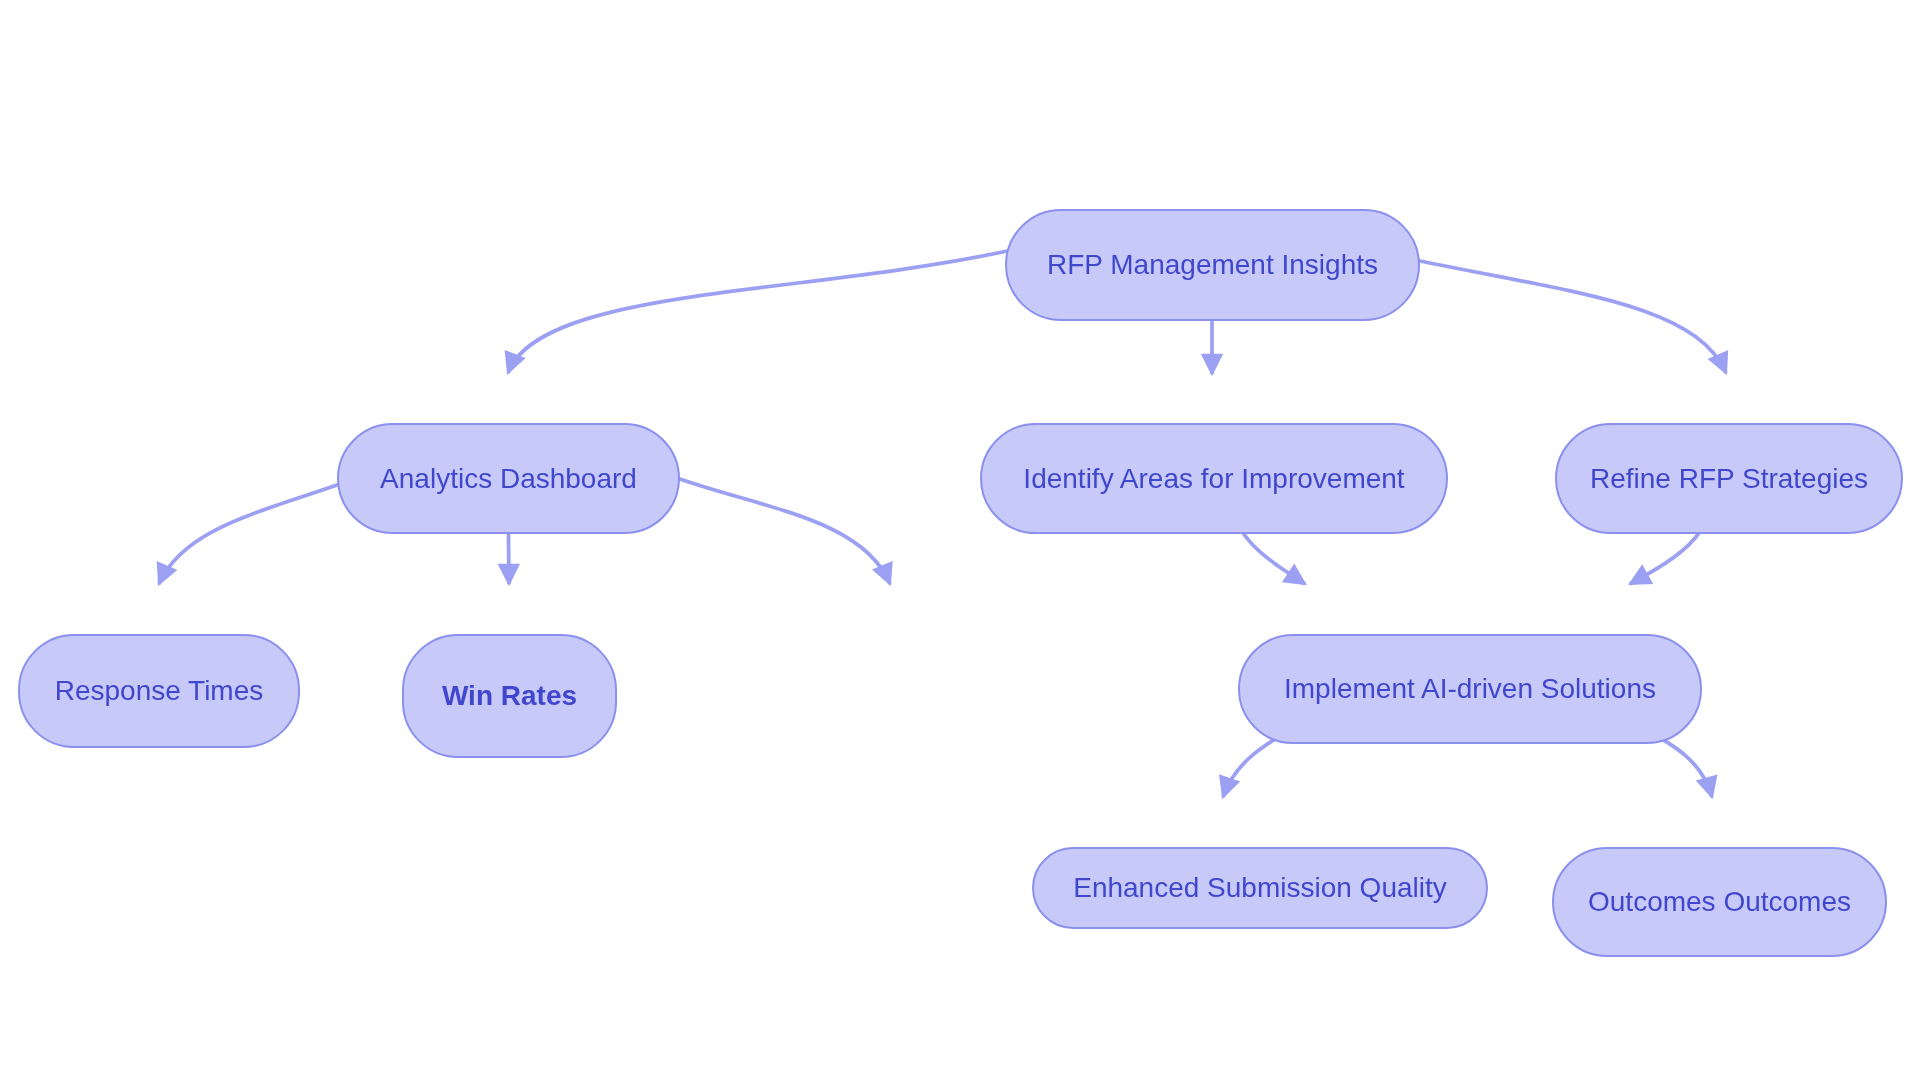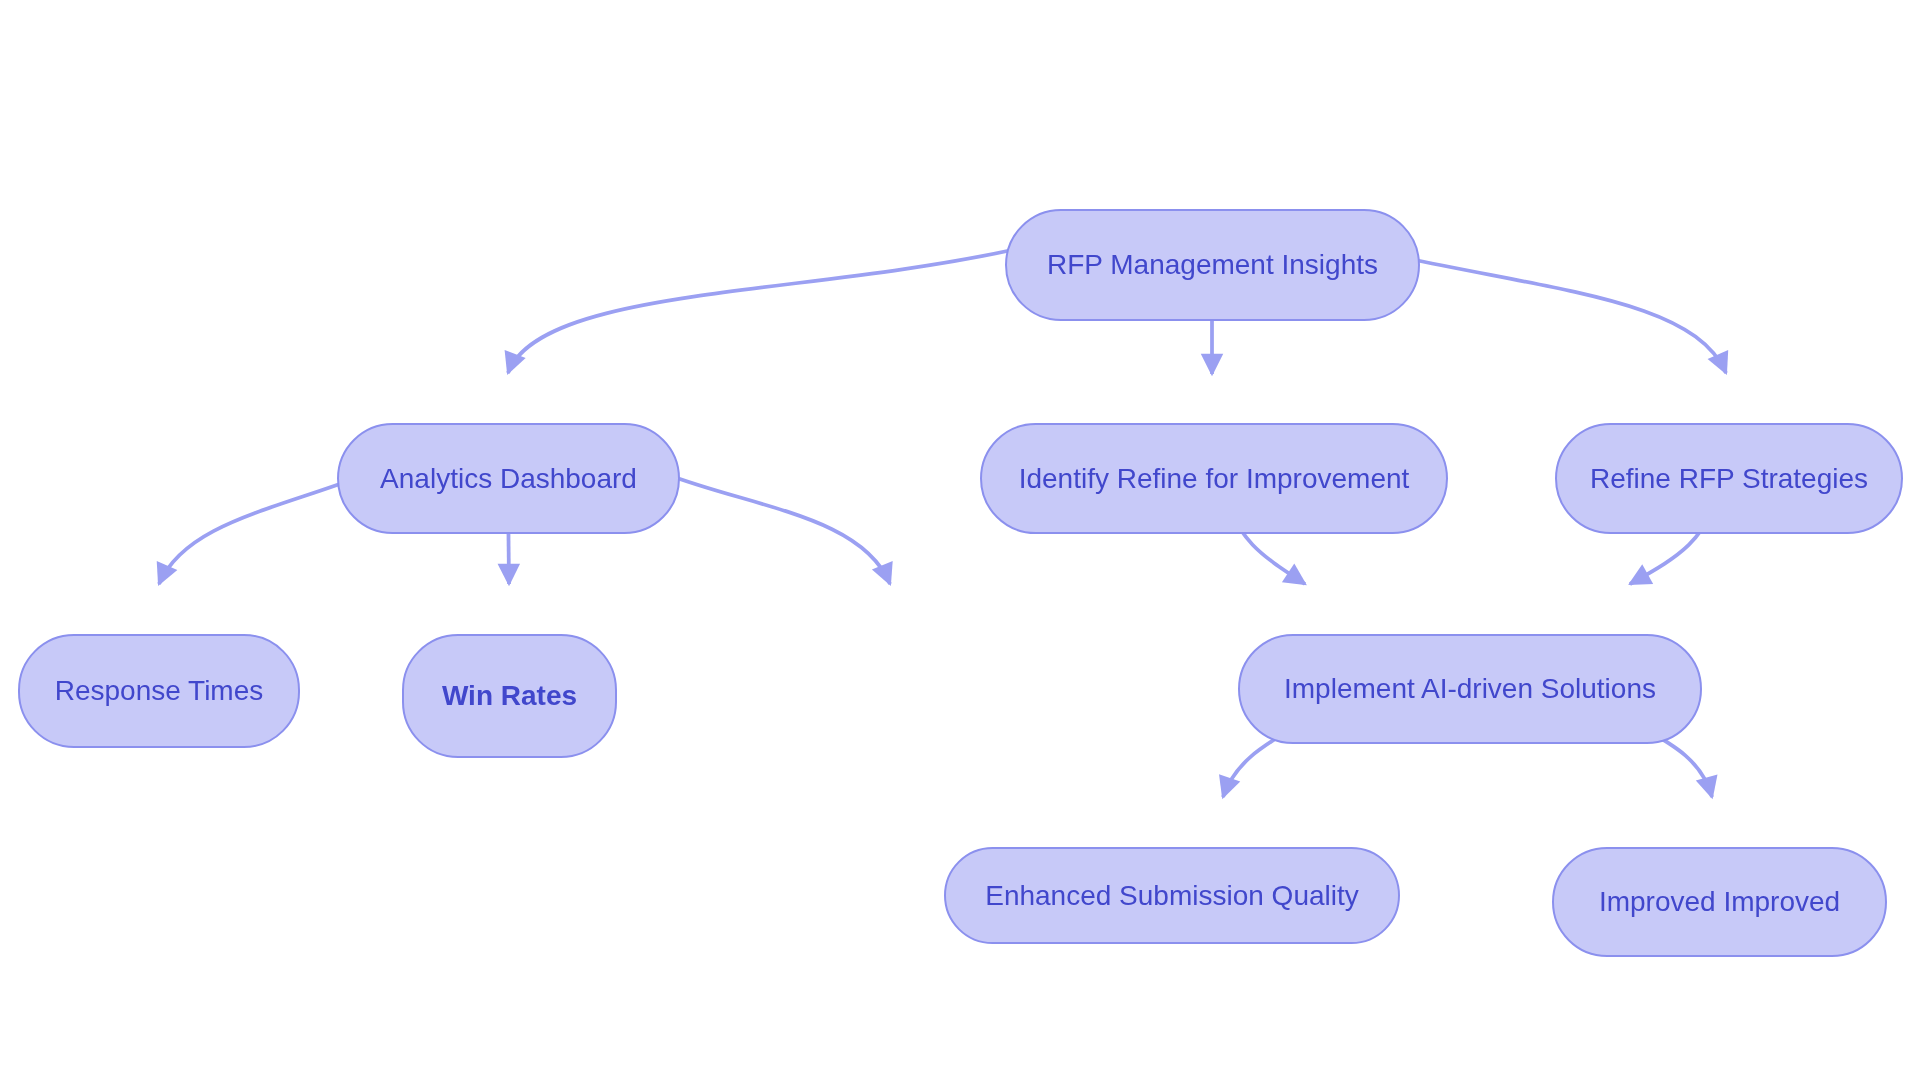--- a/index.html
+++ b/index.html
@@ -59,41 +59,41 @@
 
   <div class="node" style="left:1005px;top:165px;width:415px;height:112px;">
     <span class="node-label">RFP Management Insights</span>
   </div>
 
   <div class="node" style="left:337px;top:379px;width:343px;height:111px;">
     <span class="node-label">Analytics Dashboard</span>
   </div>
 
   <div class="node" style="left:980px;top:379px;width:468px;height:111px;">
-    <span class="node-label">Identify Refine for Improvement</span>
+    <span class="node-label">Identify Areas for Improvement</span>
   </div>
 
   <div class="node" style="left:1555px;top:379px;width:348px;height:111px;">
     <span class="node-label">Refine RFP Strategies</span>
   </div>
 
   <div class="node" style="left:18px;top:590px;width:282px;height:114px;">
     <span class="node-label">Response Times</span>
   </div>
 
   <div class="node" style="left:402px;top:590px;width:215px;height:124px;font-weight:bold;">
     <span class="node-label">Win Rates</span>
   </div>
 
 
   <div class="node" style="left:1238px;top:590px;width:464px;height:110px;">
     <span class="node-label">Implement AI-driven Solutions</span>
   </div>
 
-  <div class="node" style="left:944px;top:803px;width:456px;height:97px;">
+  <div class="node" style="left:1032px;top:803px;width:456px;height:82px;">
     <span class="node-label">Enhanced Submission Quality</span>
   </div>
 
   <div class="node" style="left:1552px;top:803px;width:335px;height:110px;">
-    <span class="node-label">Improved Improved</span>
+    <span class="node-label">Outcomes Outcomes</span>
   </div>
 
 </div>
 
 </body></html>

